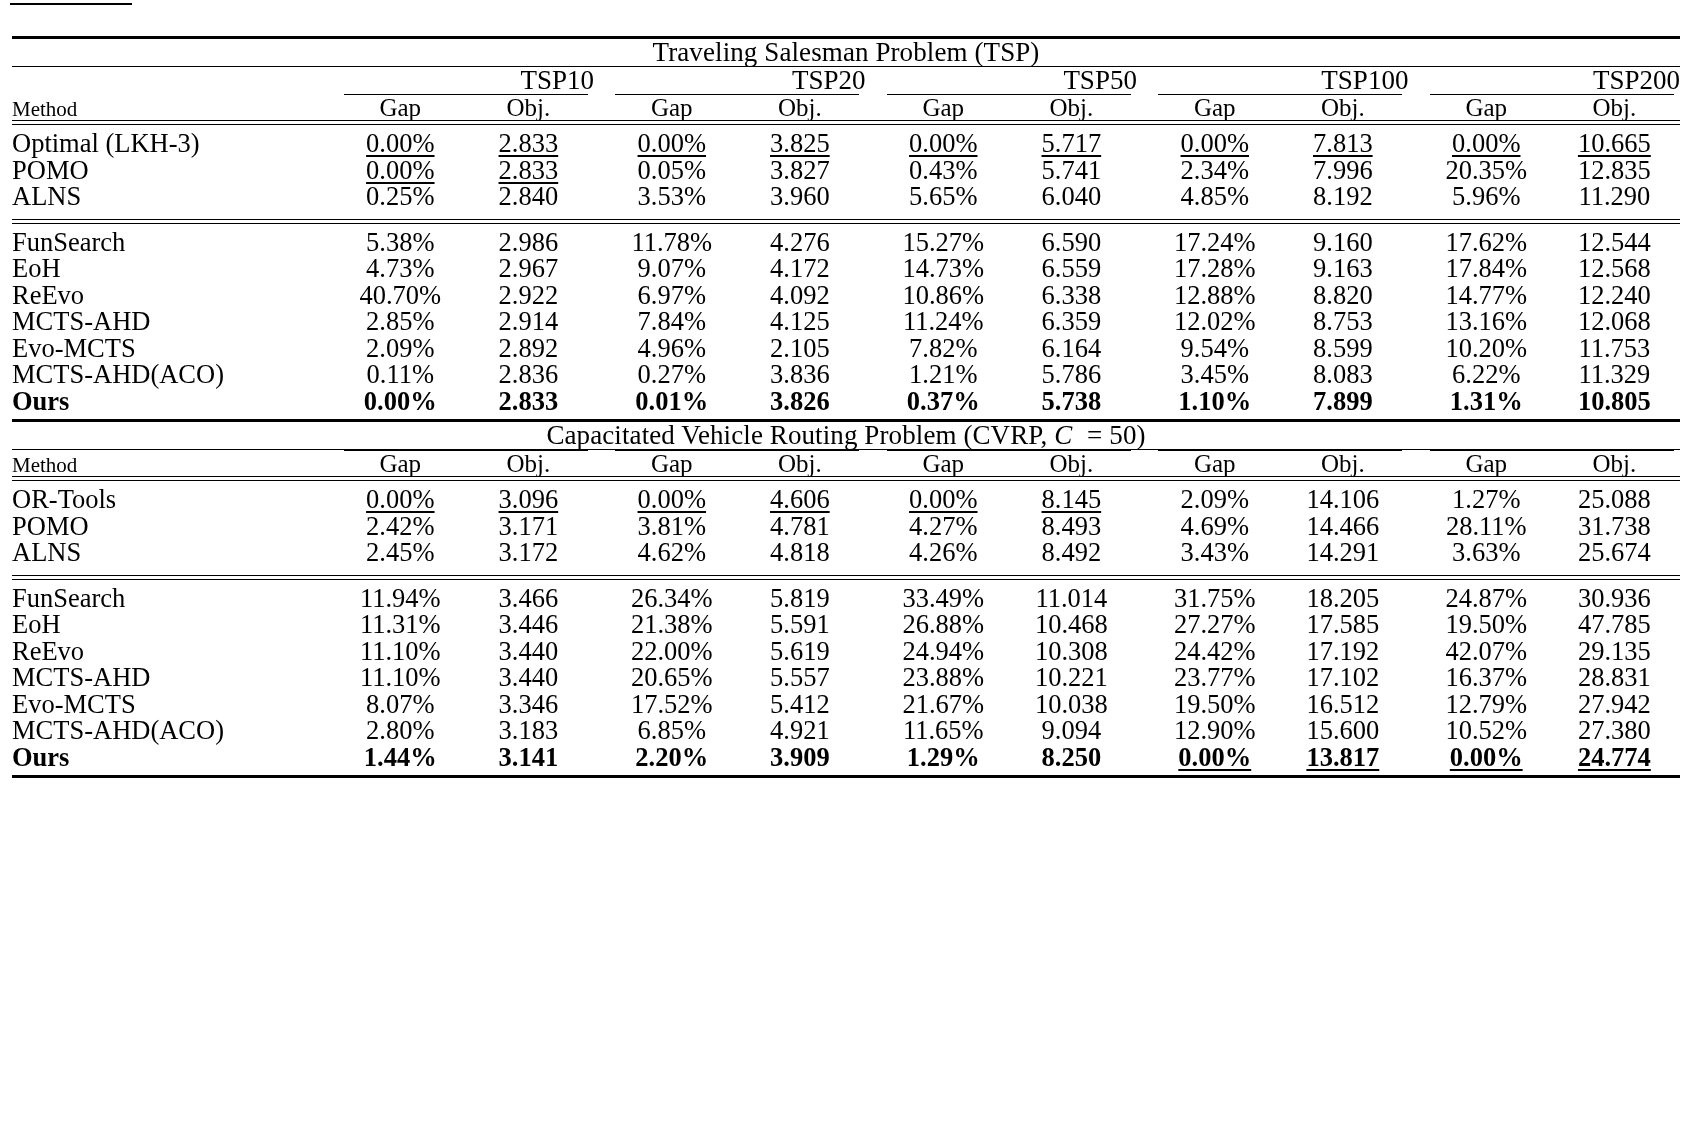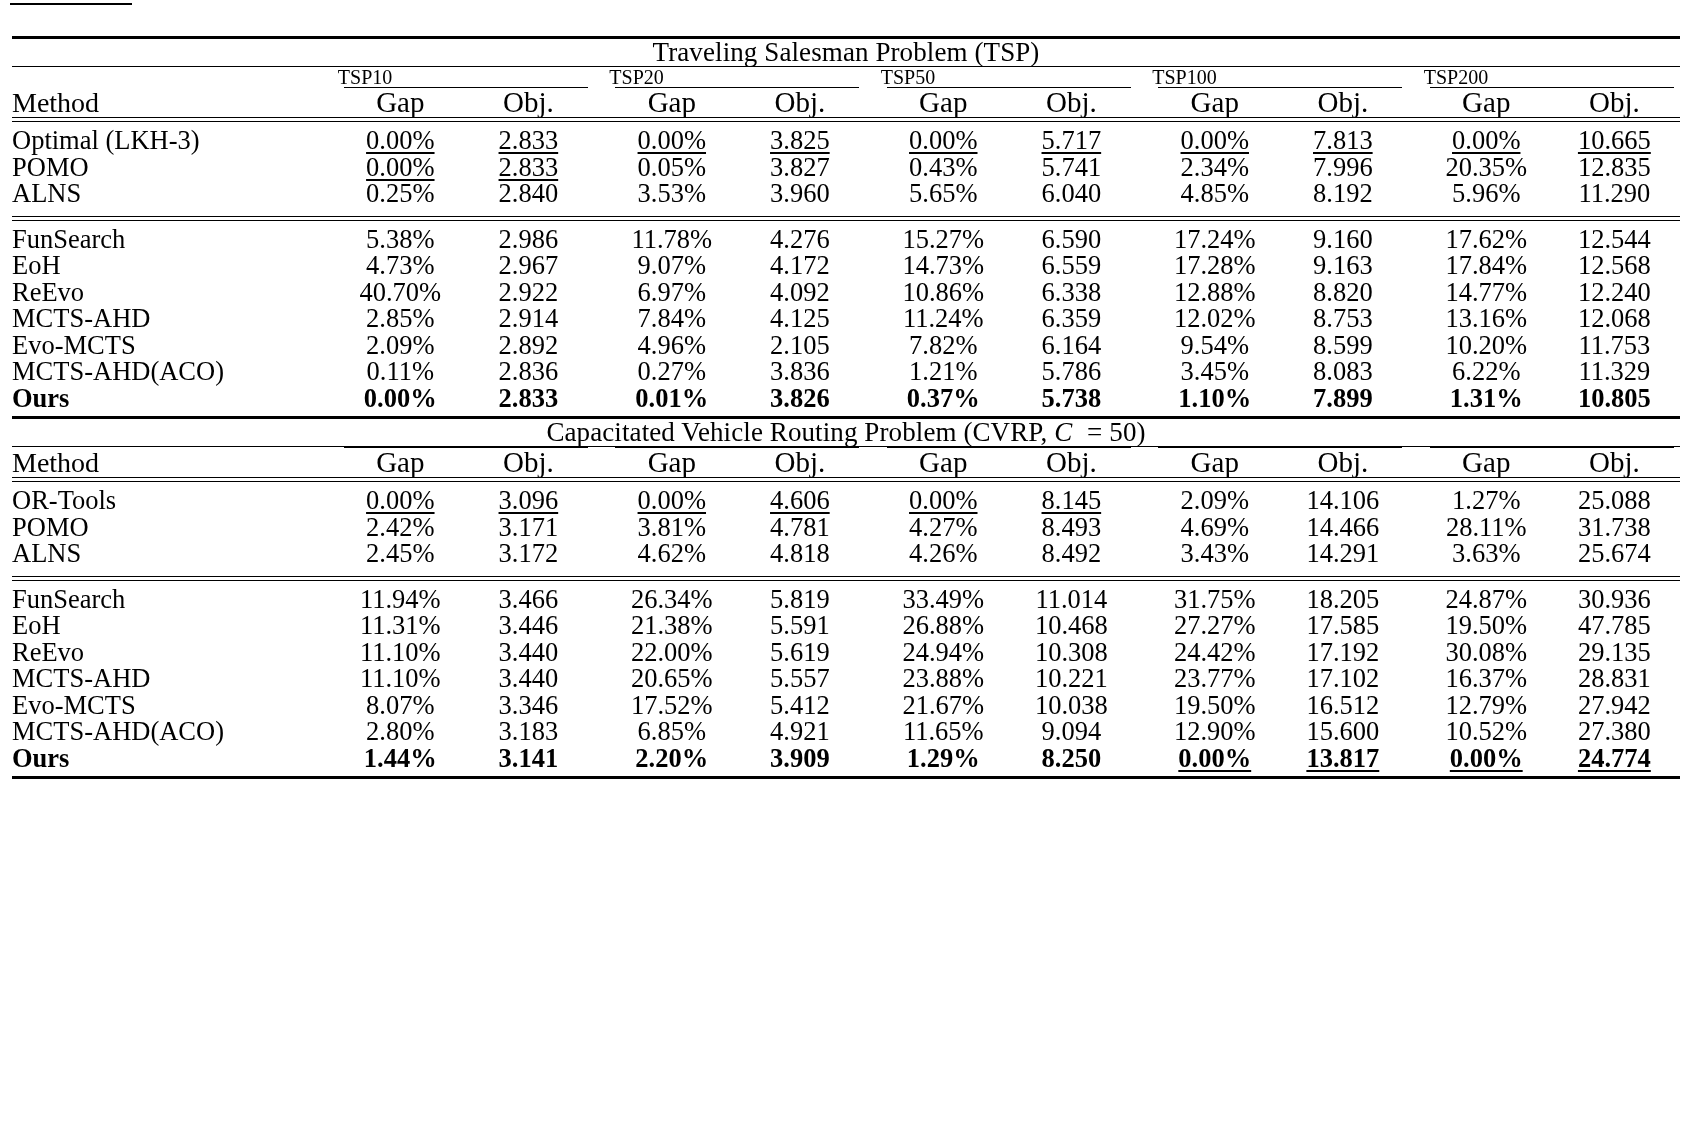--- a/index.html
+++ b/index.html
@@ -98,41 +98,41 @@
     font-weight: normal;
   }
   td.section-title .matheq {
     font-family: "Liberation Serif", "DejaVu Serif", serif;
     font-weight: normal;
     margin-left: 8px;
   }
 
   
   td.group-head {
-    text-align: left;
+    text-align: right;
     padding: 9px 0 7px 0;
-    font-size: 20px;
+    font-size: 27px;
   }
   tr.group-rule td.group-underline > div {
     border-top: 1.6px solid #000;
     height: 0;
     margin: 0 6px;
   }
 
   
   td.colhead {
     text-align: center;
     padding: 6px 0 9px 0;
-    font-size: 29px;
+    font-size: 25px;
   }
   td.methodhead {
     text-align: left;
     padding: 6px 0 9px 0;
     padding-left: 14px;
-    font-size: 28px;
+    font-size: 21px;
   }
 
   
   td.method {
     text-align: left;
     padding-left: 14px;
     padding-top: 4.5px;
     padding-bottom: 4.5px;
     white-space: nowrap;
   }
@@ -582,21 +582,21 @@
           <td></td>
           <td class="num"><span>22.00%</span></td>
           <td class="num"><span>5.619</span></td>
           <td></td>
           <td class="num"><span>24.94%</span></td>
           <td class="num"><span>10.308</span></td>
           <td></td>
           <td class="num"><span>24.42%</span></td>
           <td class="num"><span>17.192</span></td>
           <td></td>
-          <td class="num"><span>30.08%</span></td>
+          <td class="num"><span>42.07%</span></td>
           <td class="num"><span>29.135</span></td>
         </tr>
         <tr>
           <td class="method">MCTS-AHD</td>
           <td class="num"><span>11.10%</span></td>
           <td class="num"><span>3.440</span></td>
           <td></td>
           <td class="num"><span>20.65%</span></td>
           <td class="num"><span>5.557</span></td>
           <td></td>

